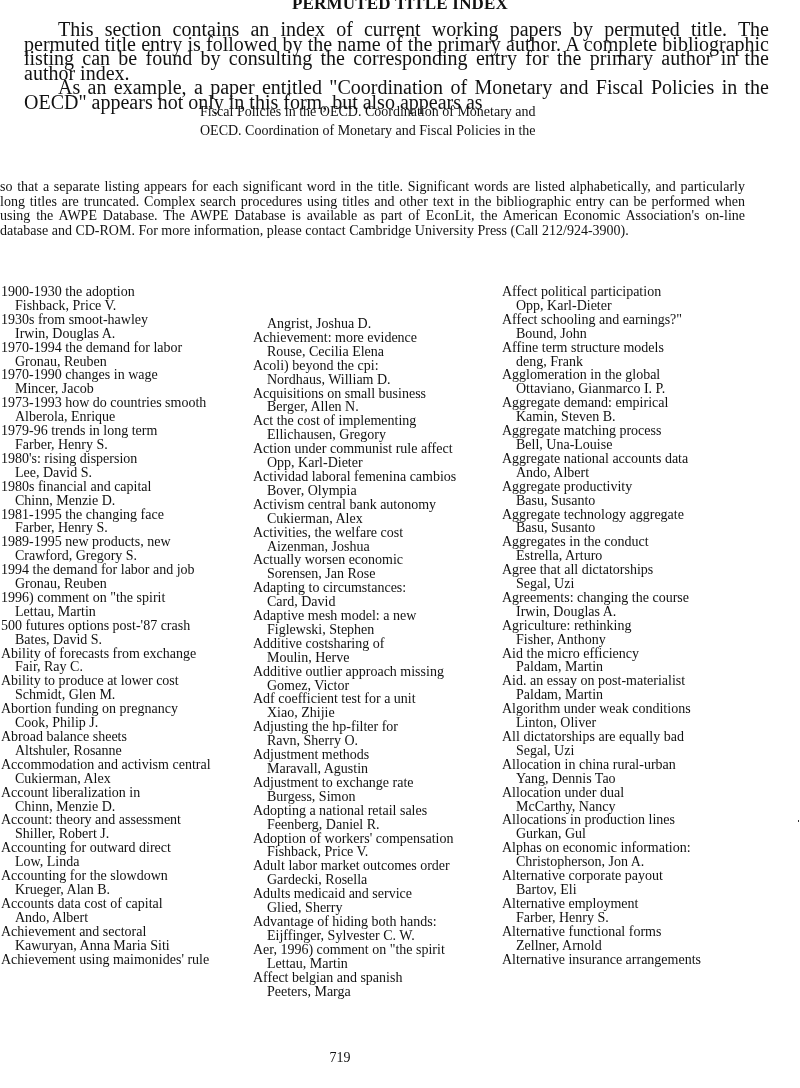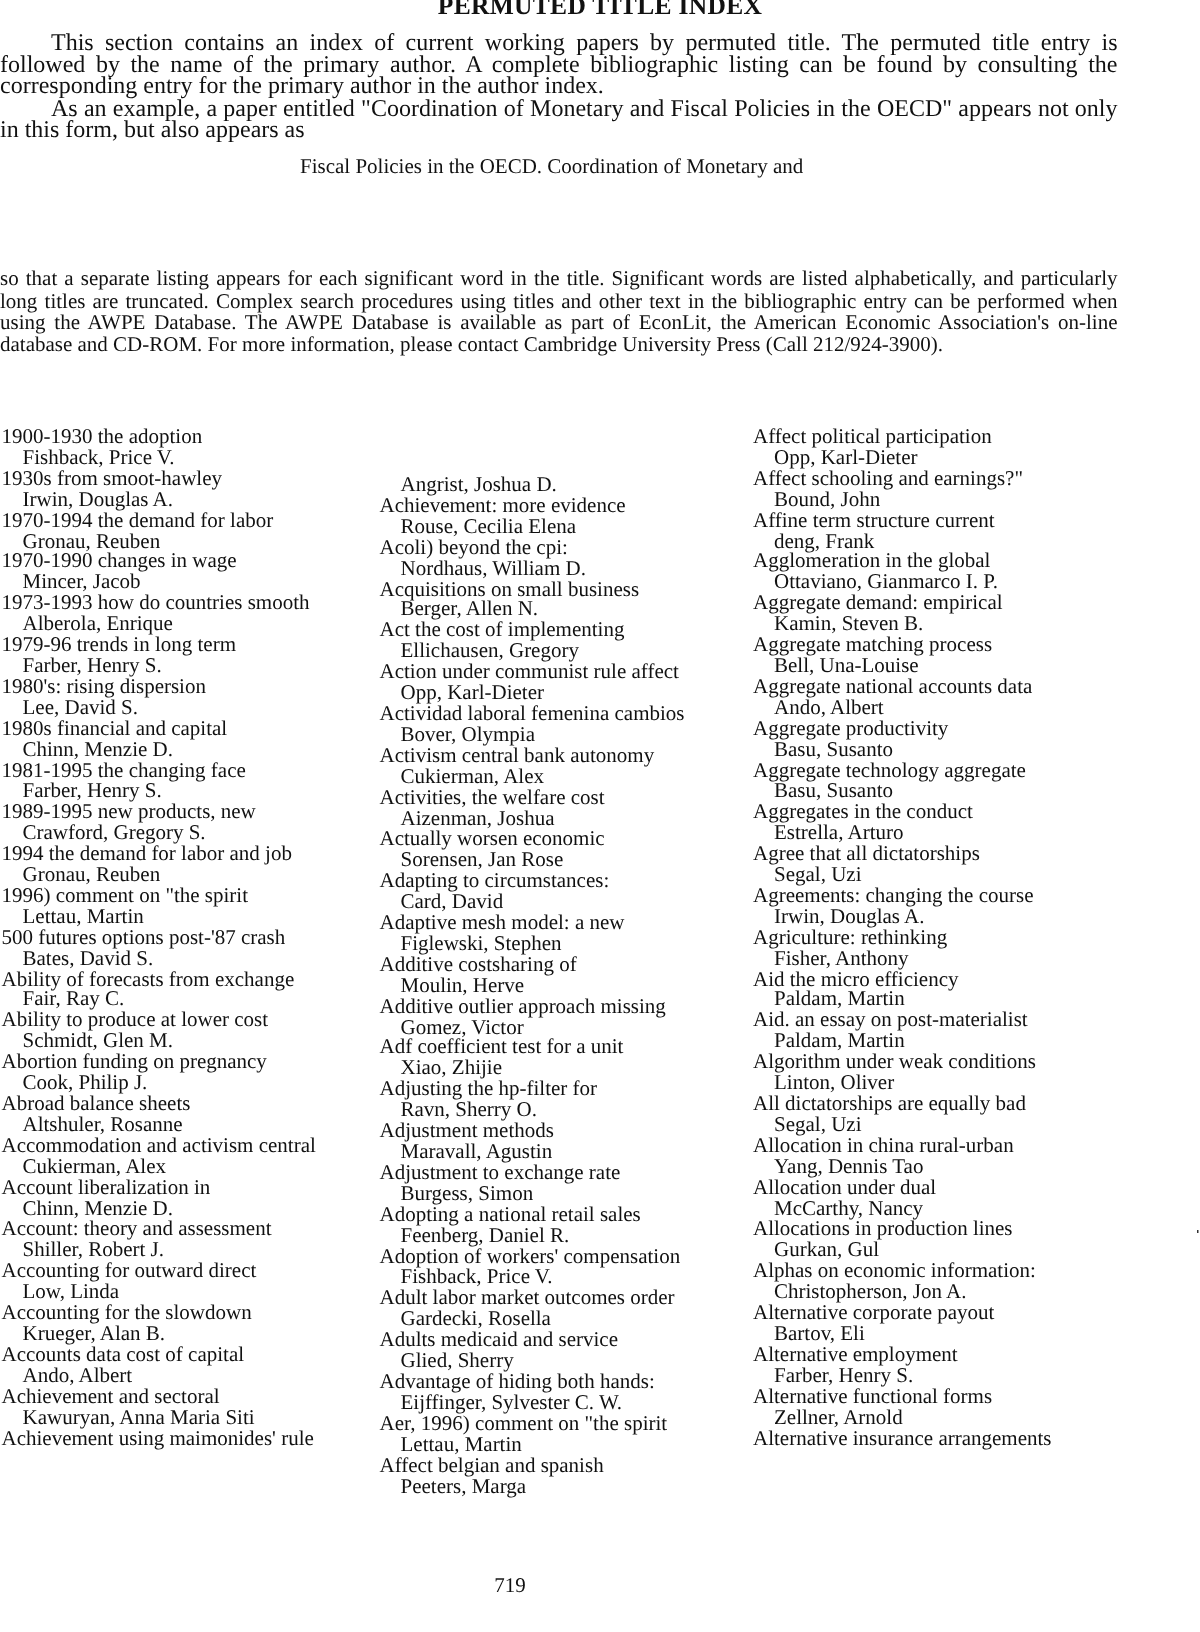--- a/index.html
+++ b/index.html
@@ -24,23 +24,24 @@
       font-weight: bold;
       font-size: 17px;
       letter-spacing: 0.2px;
       line-height: 20px;
     }
     .intro {
       position: absolute;
       left: 0;
       top: 22px;
       width: 745px;
-      font-size: 16px;
+      font-size: 20px;
       line-height: 14.6px;
       text-align: justify;
+      padding-left: 24px;
     }
     .intro p {
       margin: 0;
     }
     .indent {
       text-indent: 34px;
     }
     .example-block {
       position: absolute;
       left: 200px;
@@ -99,20 +100,21 @@
 
 <div class="page-title">PERMUTED TITLE INDEX</div>
 
 <div class="intro">
   <p class="indent">This section contains an index of current working papers by permuted title. The permuted title entry is followed by the name of the primary author. A complete bibliographic listing can be found by consulting the corresponding entry for the primary author in the author index.</p>
   <p class="indent">As an example, a paper entitled "Coordination of Monetary and Fiscal Policies in the OECD" appears not only in this form, but also appears as</p>
 </div>
 
 <div class="example-block">
   <div>Fiscal Policies in the OECD. Coordination of Monetary and</div>
+  <div>OECD. Coordination of Monetary and Fiscal Policies in the</div>
 </div>
 
 <div class="outro">so that a separate listing appears for each significant word in the title. Significant words are listed alphabetically, and particularly long titles are truncated.  Complex search procedures using titles and other text in the bibliographic entry can be performed when using the AWPE Database.  The AWPE Database is available as part of EconLit, the American Economic Association's on-line database and CD-ROM. For more information, please contact Cambridge University Press (Call 212/924-3900).</div>
 
 <div class="col col-1">
     <span class="entry-title">1900-1930  the adoption</span>
     <span class="entry-author">Fishback, Price V.</span>
     <span class="entry-title">1930s  from smoot-hawley</span>
     <span class="entry-author">Irwin, Douglas A.</span>
     <span class="entry-title">1970-1994  the demand for labor</span>
@@ -210,21 +212,21 @@
     <span class="entry-title">Aer, 1996) comment on "the spirit</span>
     <span class="entry-author">Lettau, Martin</span>
     <span class="entry-title">Affect belgian and spanish</span>
     <span class="entry-author">Peeters, Marga</span>
   </div>
 <div class="col col-3">
     <span class="entry-title">Affect political participation</span>
     <span class="entry-author">Opp, Karl-Dieter</span>
     <span class="entry-title">Affect schooling and earnings?"</span>
     <span class="entry-author">Bound, John</span>
-    <span class="entry-title">Affine term structure current</span>
+    <span class="entry-title">Affine term structure models</span>
     <span class="entry-author">deng, Frank</span>
     <span class="entry-title">Agglomeration in the global</span>
     <span class="entry-author">Ottaviano, Gianmarco I. P.</span>
     <span class="entry-title">Aggregate demand: empirical</span>
     <span class="entry-author">Kamin, Steven B.</span>
     <span class="entry-title">Aggregate matching process</span>
     <span class="entry-author">Bell, Una-Louise</span>
     <span class="entry-title">Aggregate national accounts data</span>
     <span class="entry-author">Ando, Albert</span>
     <span class="entry-title">Aggregate productivity</span>

